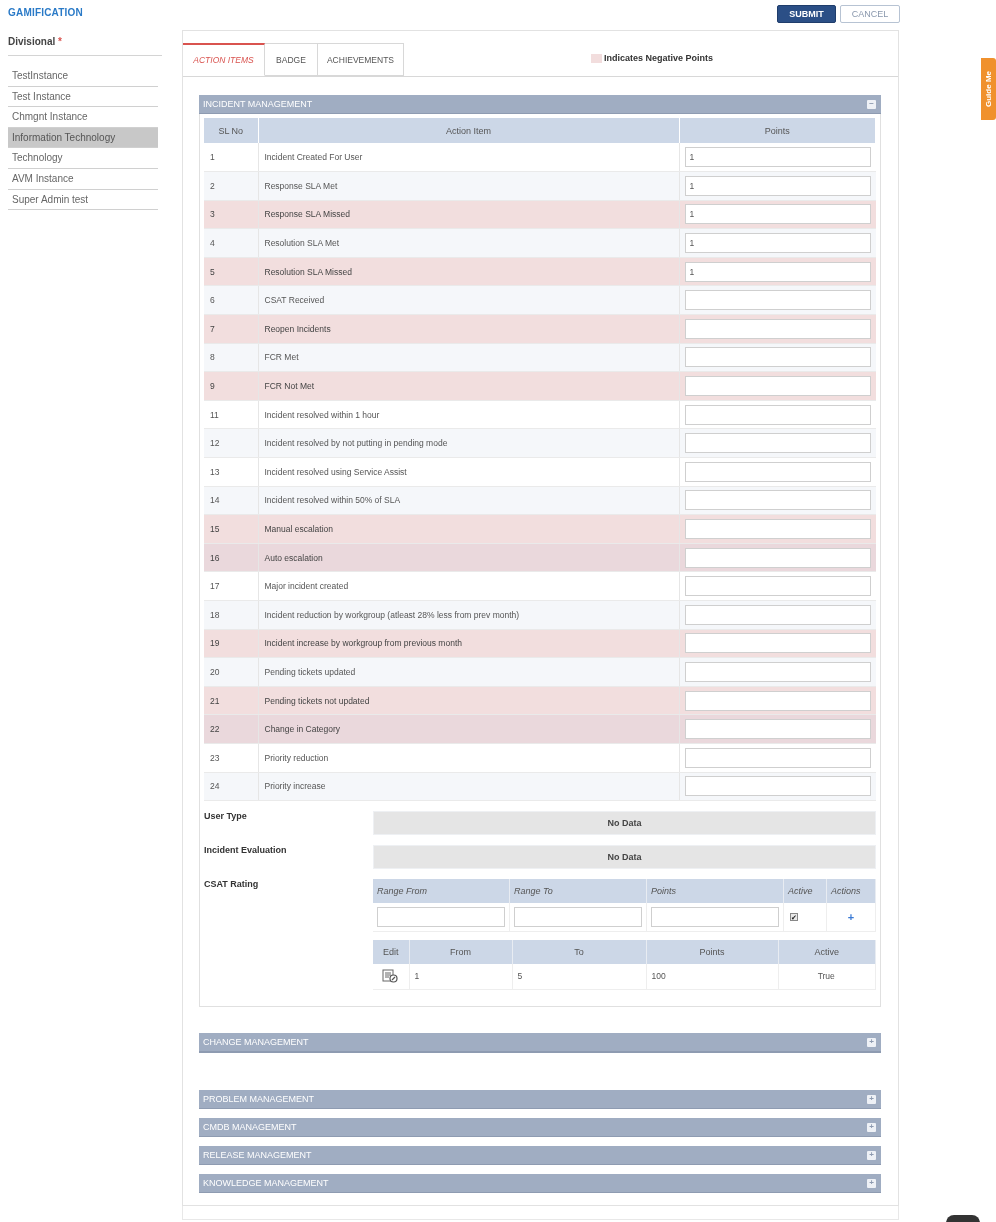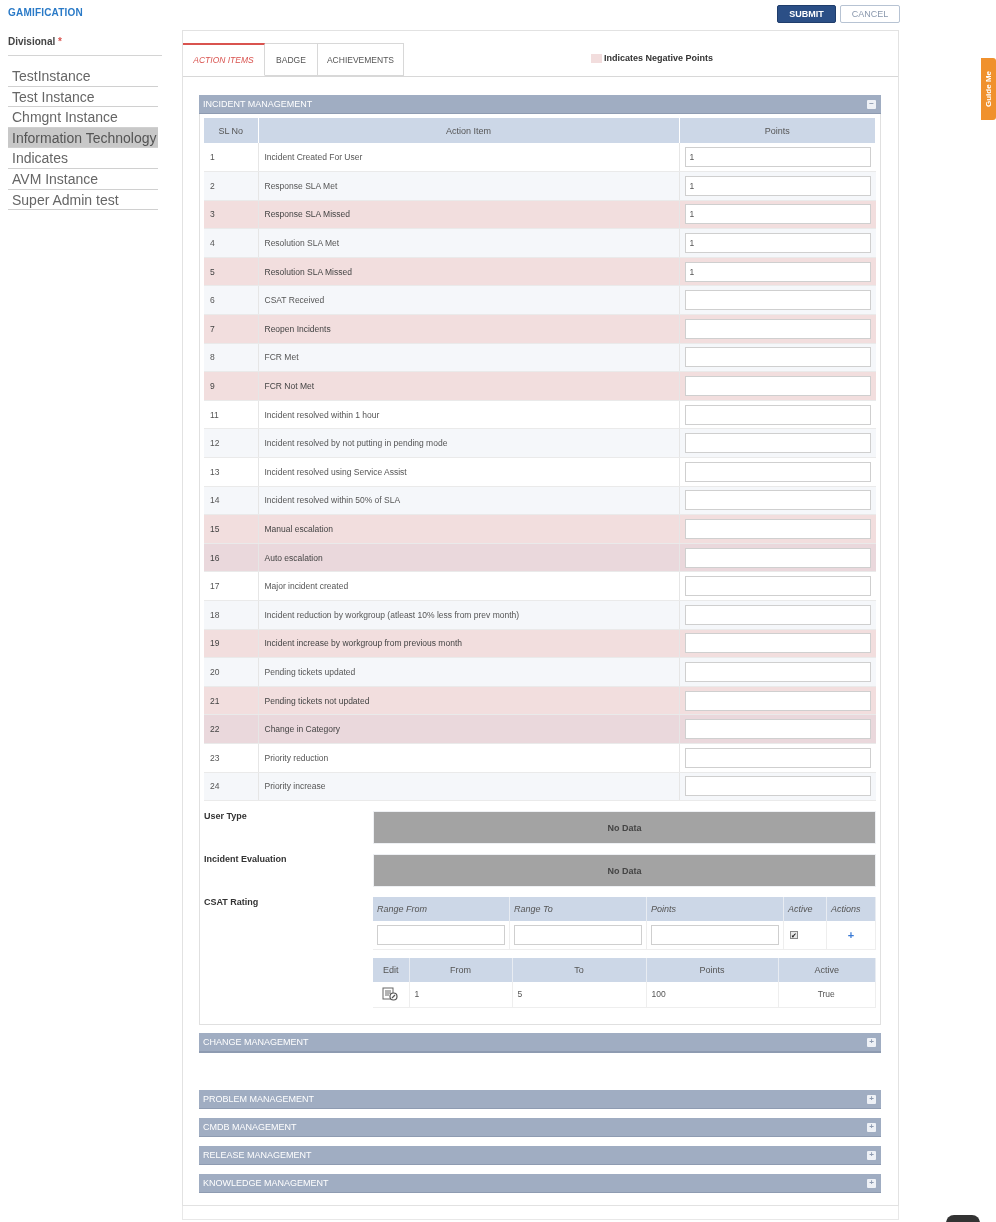--- a/index.html
+++ b/index.html
@@ -11,21 +11,21 @@
   .app-title { position: absolute; left: 8px; top: 7px; font-size: 10px; font-weight: bold; color: #2a7ac7; letter-spacing: 0.2px; }
   .top-actions { position: absolute; left: 777px; top: 5px; display: flex; gap: 4px; }
   .btn { height: 18px; font-size: 9px; font-family: "Liberation Sans", sans-serif; display: flex; align-items: center; justify-content: center; cursor: pointer; }
   .btn-submit { width: 59px; background: #2b4f86; color: #fff; border: 1px solid #1f3d6b; border-radius: 2px; font-weight: bold; }
   .btn-cancel { width: 60px; background: #fff; color: #8a98ad; border: 1px solid #b7c3d3; border-radius: 2px; }
 
   .sidebar { position: absolute; left: 8px; top: 34px; width: 154px; }
   .side-label { font-size: 10px; font-weight: bold; color: #444; padding: 2px 0 8px 0; border-bottom: 1px solid #d4d4d4; }
   .side-label .req { color: #d9534f; }
   .side-list { margin-top: 10px; width: 150px; }
-  .side-item { font-size: 14px; color: #666; height: 20.6px; line-height: 20px; padding-left: 4px; border-bottom: 1px solid #d0d0d0; cursor: pointer; }
+  .side-item { font-size: 10px; color: #666; height: 20.6px; line-height: 20px; padding-left: 4px; border-bottom: 1px solid #d0d0d0; cursor: pointer; }
   .side-item.active { background: #c8c8c8; color: #555; }
 
   .card { position: absolute; left: 182px; top: 30px; width: 717px; height: 1176px; border: 1px solid #e2e2e2; background: #fff; }
   .card-foot { position: absolute; left: 182px; top: 1206px; width: 717px; height: 14px; border: 1px solid #e8e8e8; border-top: none; }
   .tabs { position: absolute; left: 0; top: 12px; display: flex; }
   .tab { height: 33px; font-size: 8.5px; color: #555; display: flex; align-items: center; justify-content: center; border: 1px solid #d8d8d8; border-left: none; background: #fff; cursor: pointer; }
   .tab:first-child { border-left: none; }
   .tab.active { color: #d9534f; border-top: 2px solid #d9534f; border-bottom: 1px solid #fff; }
   .legend { position: absolute; left: 408px; top: 22px; display: flex; align-items: center; font-size: 9px; font-weight: bold; color: #333; }
   .legend-swatch { width: 11px; height: 9px; background: #f2dddd; margin-right: 2px; }
@@ -44,21 +44,21 @@
   .ai-table td.pts { width: 196px; padding: 0 5px; }
   .ai-table tr.odd td { background: #ffffff; }
   .ai-table tr.even td { background: #f5f7fa; }
   .ai-table tr.neg td { background: #f2dede; color: #444; }
   .ai-table tr.neg2 td { background: #ead8dc; color: #444; }
   .pt-input { width: 186px; height: 20px; border: 1px solid #cfcfcf; background: #fff; font-size: 8.5px; padding-left: 4px; color: #555; font-family: "Liberation Sans", sans-serif; }
 
   .extra { position: relative; margin-top: 10px; }
   .ex-row { display: flex; margin-bottom: 10px; }
   .ex-label { width: 169px; font-size: 9px; font-weight: bold; color: #333; padding-left: 0px; }
-  .ex-value { flex: 1; height: 33px; background: #a3a3a3; font-size: 9px; font-weight: bold; color: #444; display: flex; align-items: center; justify-content: center; border: 1px solid #eef0f3; }
+  .ex-value { flex: 1; height: 24px; background: #e5e5e5; font-size: 9px; font-weight: bold; color: #444; display: flex; align-items: center; justify-content: center; border: 1px solid #eef0f3; }
   .csat-wrap { flex: 1; }
   .csat-table th { background: #ccd7e7; font-size: 9px; color: #555; font-weight: normal; height: 24px; text-align: left; padding-left: 4px; border-right: 1px solid #e8ecf2; font-style: italic; }
   .csat-table td { height: 28px; padding: 0 4px; border-right: 1px solid #eee; border-bottom: 1px solid #eee; }
   .csat-input { width: 128px; height: 20px; border: 1px solid #cfcfcf; background: #fff; }
   .chk { width: 8px; height: 8px; border: 1px solid #888; background: #e8e8e8; font-size: 7px; line-height: 7px; text-align: center; color: #222; margin-left: 2px; }
   .plus { color: #3a7ad5; font-size: 11px; font-weight: bold; text-align: center; cursor: pointer; }
   .hist-table { margin-top: 8px; }
   .hist-table th { background: #ccd7e7; font-size: 9px; color: #555; font-weight: normal; height: 24px; border-right: 1px solid #e8ecf2; margin-left: 28px; }
   .hist-table td { height: 26px; font-size: 8.5px; color: #555; padding-left: 5px; border-right: 1px solid #eee; border-bottom: 1px solid #eee; }
   .edit-icon { width: 16px; height: 14px; position: relative; margin-left: 4px; cursor: pointer; }
@@ -78,21 +78,21 @@
 <div class="sidebar">
   <div class="side-label">
     <span>Divisional</span>
     <span class="req">*</span>
   </div>
   <div class="side-list">
     <div class="side-item">TestInstance</div>
     <div class="side-item">Test Instance</div>
     <div class="side-item">Chmgnt Instance</div>
     <div class="side-item active">Information Technology</div>
-    <div class="side-item">Indicates</div>
+    <div class="side-item">Technology</div>
     <div class="side-item">AVM Instance</div>
     <div class="side-item">Super Admin test</div>
   </div>
 </div>
 
 <div class="card">
   <div class="tabs">
     <div class="tab active" style="width:82px;font-style:italic;">ACTION ITEMS</div>
     <div class="tab" style="width:53px;">BADGE</div>
     <div class="tab" style="width:86px;">ACHIEVEMENTS</div>
@@ -193,21 +193,21 @@
                 <td class="item">Auto escalation</td>
                 <td class="pts"><input class="pt-input" value="" style=""></td>
               </tr>
               <tr class="odd">
                 <td class="sl">17</td>
                 <td class="item">Major incident created</td>
                 <td class="pts"><input class="pt-input" value="" style=""></td>
               </tr>
               <tr class="even">
                 <td class="sl">18</td>
-                <td class="item">Incident reduction by workgroup (atleast 10% less from prev month)</td>
+                <td class="item">Incident reduction by workgroup (atleast 28% less from prev month)</td>
                 <td class="pts"><input class="pt-input" value="" style=""></td>
               </tr>
               <tr class="neg">
                 <td class="sl">19</td>
                 <td class="item">Incident increase by workgroup from previous month</td>
                 <td class="pts"><input class="pt-input" value="" style=""></td>
               </tr>
               <tr class="even">
                 <td class="sl">20</td>
                 <td class="item">Pending tickets updated</td>

